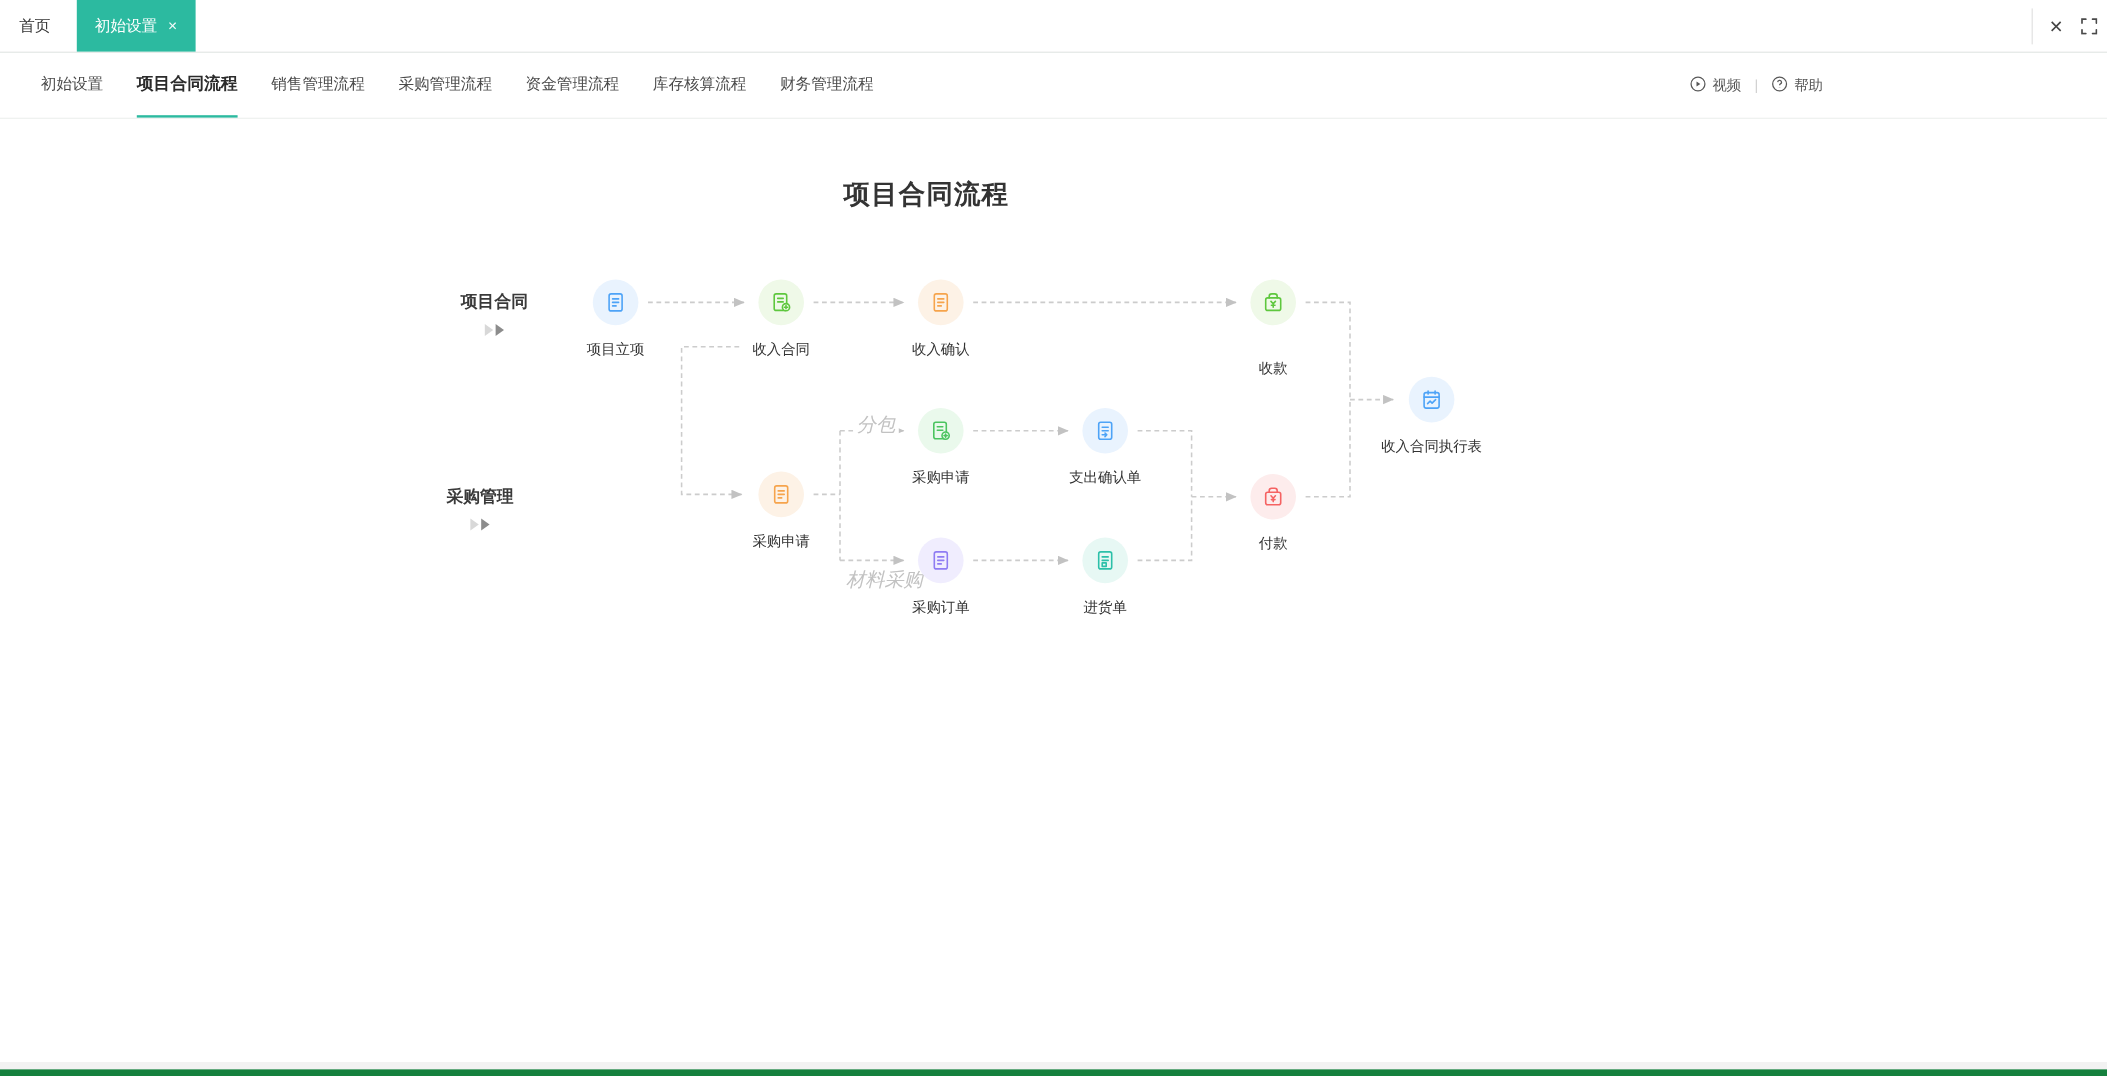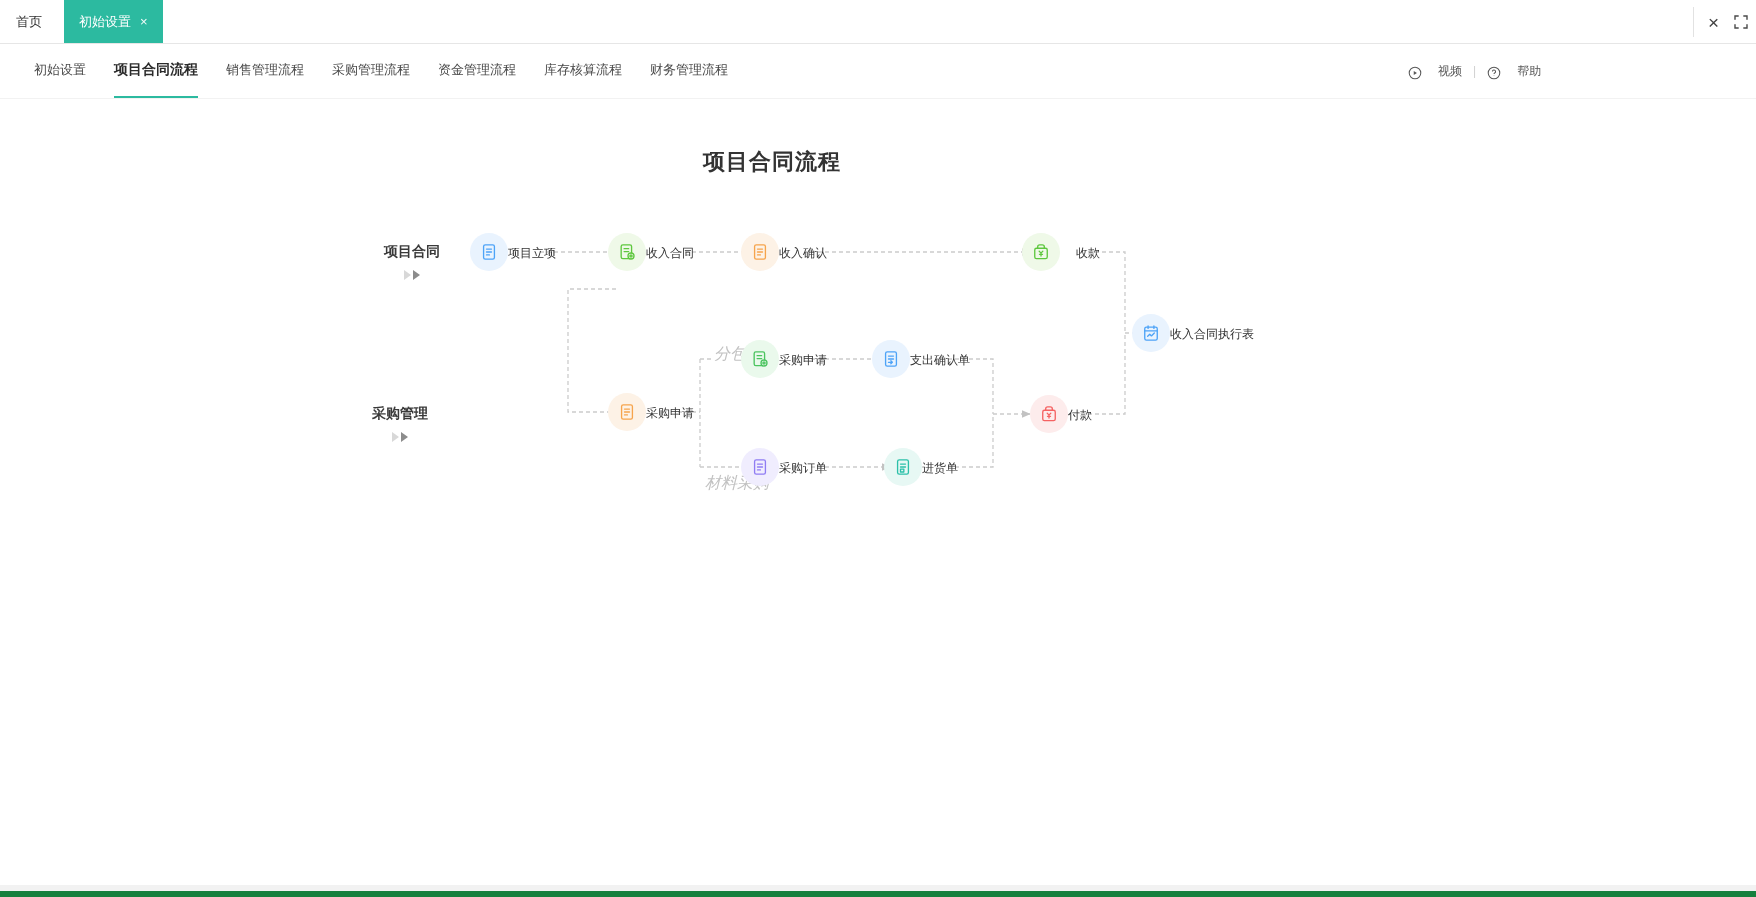--- a/index.html
+++ b/index.html
@@ -20,30 +20,30 @@
   .win-full { display:flex; align-items:center; cursor:pointer; }
 
   
   .tabbar { position:relative; height:55px; background:#fff; display:flex; align-items:stretch;
     padding:0 34px; gap:28px; border-bottom:1px solid #f2f2f2; }
   .tab { font-size:13px; color:#4a4a4a; display:flex; align-items:center; border-bottom:2px solid transparent;
     cursor:pointer; white-space:nowrap; }
   .tab.active { color:#2b2b2b; font-size:14px; font-weight:700; border-bottom-color:var(--accent); }
   .tab-utils { position:absolute; left:1408px; top:0; height:100%; display:flex; align-items:center;
     gap:9px; font-size:12px; color:#595959; }
-  .util-item { display:flex; align-items:flex-end; gap:16px; cursor:pointer; }
+  .util-item { display:flex; align-items:flex-start; gap:5px; cursor:pointer; }
   .util-sep { color:#d0d0d0; margin:0 2px; }
 
   
   .main { position:relative; width:1756px; height:792px; background:#fff; }
   .diagram-title { position:absolute; left:0; top:48px; width:1544px; text-align:center;
     font-size:22px; font-weight:700; color:#333; letter-spacing:1px; }
   .connectors { position:absolute; left:0; top:0; pointer-events:none; }
 
-  .node { position:absolute; display:flex; flex-direction:row; align-items:flex-start;
+  .node { position:absolute; display:flex; flex-direction:column; align-items:center;
     transform:translateX(-50%); }
   .node-circle { width:38px; height:38px; border-radius:50%; background:var(--bg,#eee);
     color:var(--c,#888); display:flex; align-items:center; justify-content:center; cursor:pointer; }
   .node-label { margin-top:12px; font-size:12px; color:#333; white-space:nowrap; }
 
   .flow-row-label { position:absolute; display:flex; align-items:center; gap:9px;
     font-size:14px; font-weight:700; color:#3a3a3a;flex-direction:column; }
   .dbl-arrow { display:inline-flex; gap:2px; align-items:center; }
   .dbl-arrow i { width:0; height:0; border-top:5px solid transparent; border-bottom:5px solid transparent;
     border-left:7px solid #d8d8d8; }

